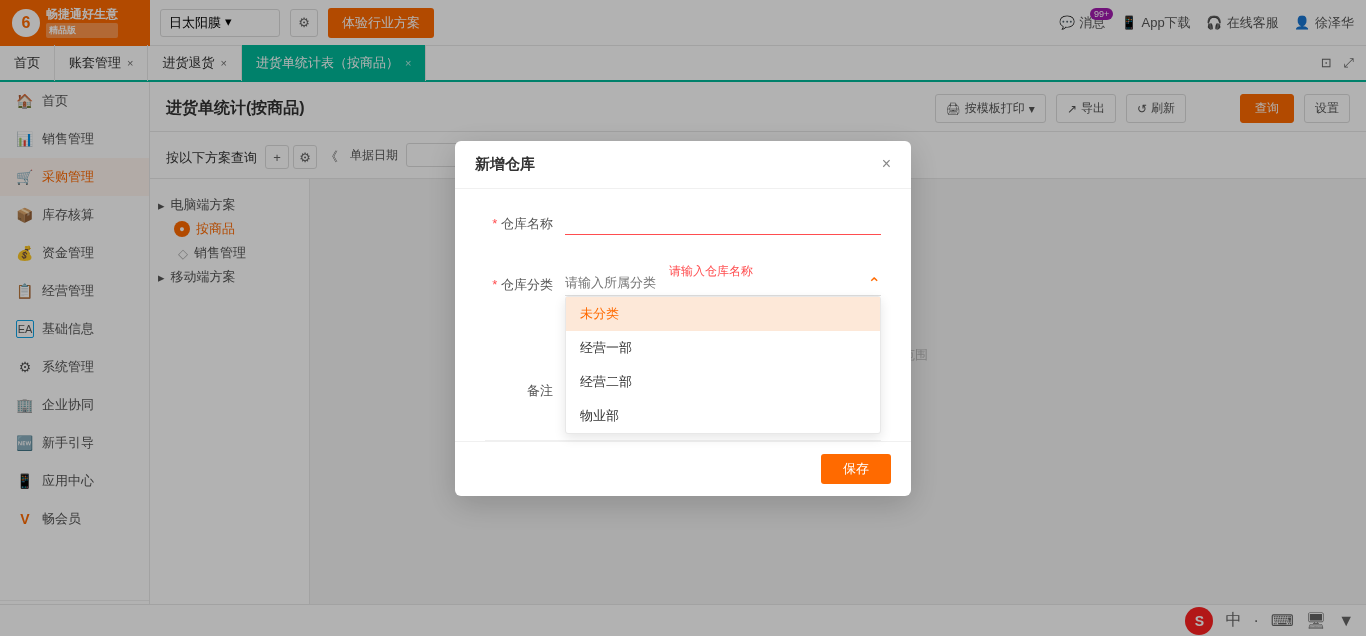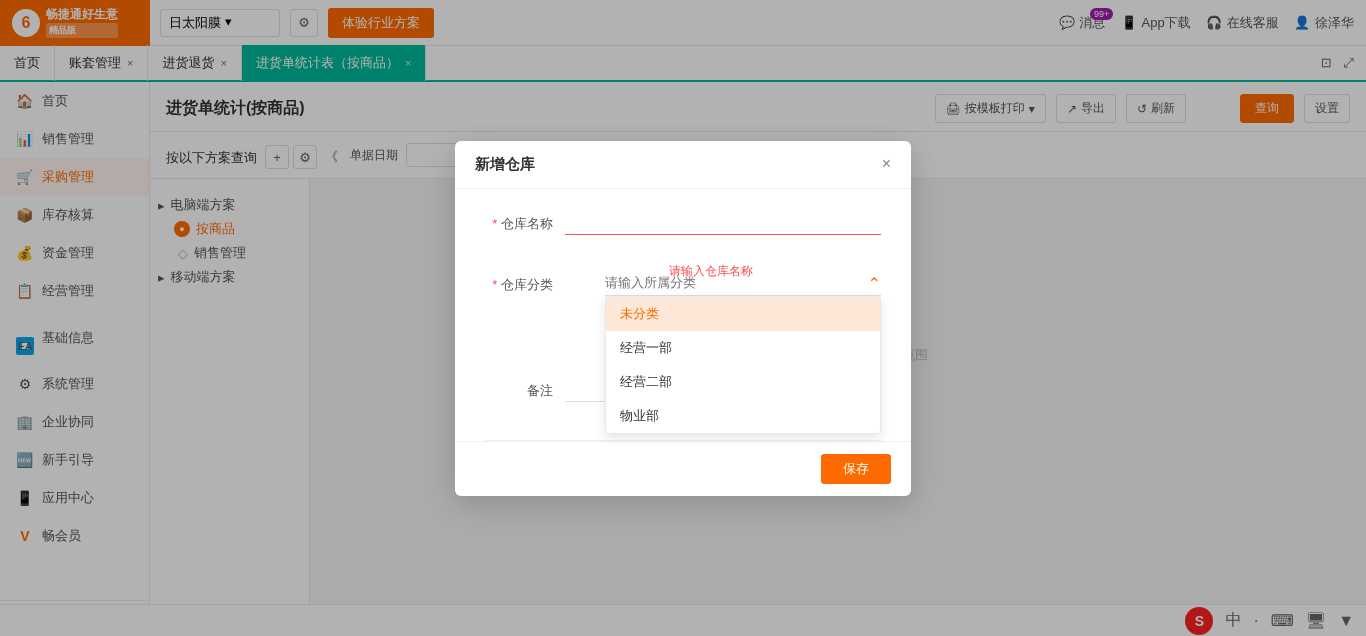--- a/index.html
+++ b/index.html
@@ -284,21 +284,21 @@
     </div>
     <div class="sidebar-item">
       <span class="sidebar-icon">💰</span>
       <span>资金管理</span>
     </div>
     <div class="sidebar-item">
       <span class="sidebar-icon">📋</span>
       <span>经营管理</span>
     </div>
     <div class="sidebar-item">
-      <span class="sidebar-icon" style="font-style:normal;font-size:11px;border:6px solid #0ea5e9;border-radius:2px;padding:1px 2px;margin-top:17px;">EA</span>
+      <span class="sidebar-icon" style="font-style:normal;font-size:11px;border:1px solid #0ea5e9;border-radius:2px;padding:1px 2px;">EA</span>
       <span>基础信息</span>
     </div>
     <div class="sidebar-item">
       <span class="sidebar-icon">⚙</span>
       <span>系统管理</span>
     </div>
     <div class="sidebar-item">
       <span class="sidebar-icon">🏢</span>
       <span>企业协同</span>
     </div>
@@ -423,21 +423,21 @@
         <div style="display:flex;align-items:flex-start;width:100%;justify-content:space-between;">
           <label class="form-label">
             <span class="required">*</span>
             <span>仓库名称</span>
           </label>
           <input class="form-control error-field" placeholder="" style="">
         </div>
         <div class="error-msg" style="left:92px;top:28px;position:relative;margin-left:92px;">请输入仓库名称</div>
       </div>
 
-      <div class="form-row" style="position:relative;gap:40px;">
+      <div class="form-row" style="position:relative;">
         <label class="form-label">
           <span class="required">*</span>
           <span>仓库分类</span>
         </label>
         <div class="select-wrapper">
           <input class="select-input" placeholder="请输入所属分类" style="">
           <span class="select-arrow">⌃</span>
           <div class="dropdown-list">
             <div class="dropdown-item selected">未分类</div>
             <div class="dropdown-item">经营一部</div>

